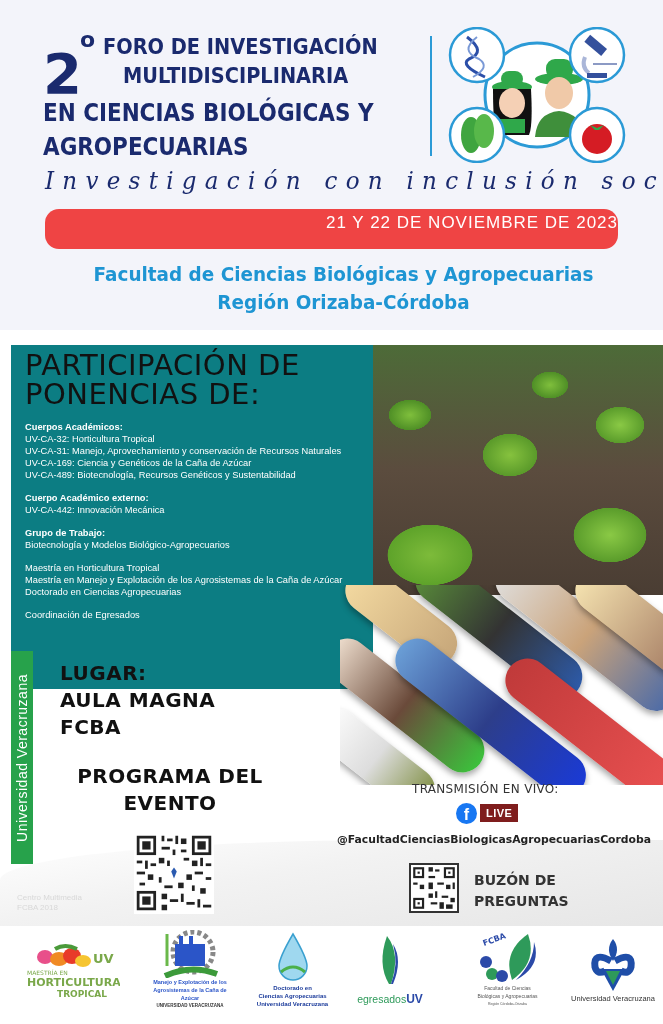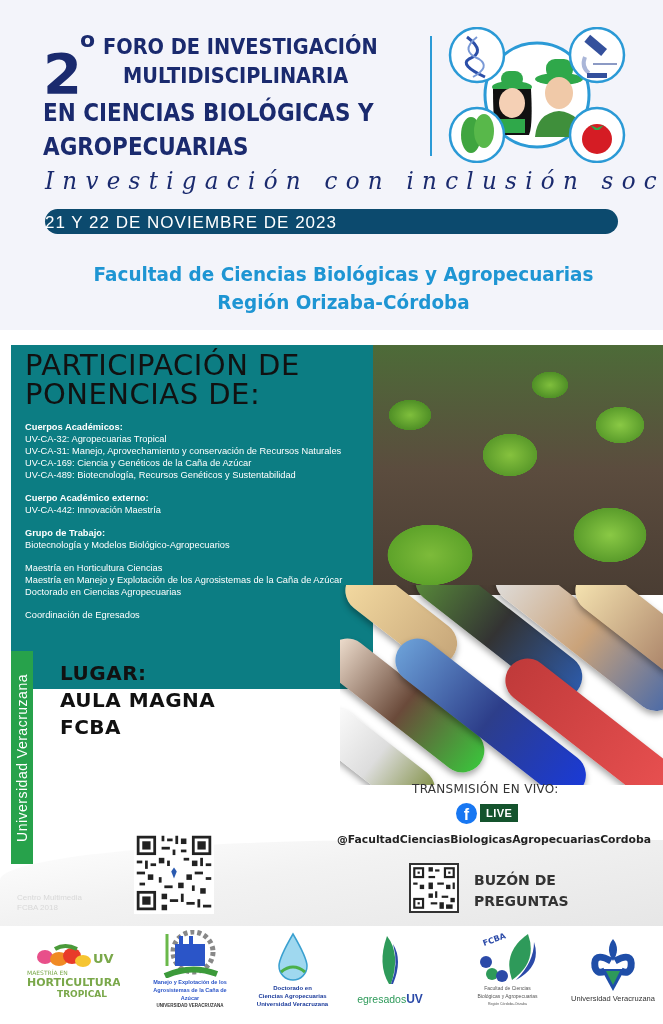--- a/index.html
+++ b/index.html
@@ -39,23 +39,23 @@
 
   .illustration { position: absolute; left: 447px; top: 27px; width: 180px; height: 136px; }
 
   .tagline {
     position: absolute; left: 45px; top: 166px; width: 580px;
     font-family: "DejaVu Serif", serif; font-style: italic;
     font-size: 25px; color: #1a2a6e; letter-spacing: 9px; white-space: nowrap;
     transform: scaleX(0.92); transform-origin: left;
   }
   .date-pill {
-    position: absolute; left: 45px; top: 209px; width: 573px; height: 25px;
-    background: #0c4a6e; border-radius: 14px;
-    color: #ffffff; font-size: 17px; text-align: left; line-height: 27px;
+    position: absolute; left: 45px; top: 209px; width: 573px; height: 40px;
+    background: #ef4444; border-radius: 14px;
+    color: #ffffff; font-size: 17px; text-align: right; line-height: 27px;
     letter-spacing: 1px;
   }
   .faculty {
     position: absolute; left: 12px; top: 260px; width: 663px; text-align: center;
     color: #1e95d3; font-weight: bold; font-size: 20px; line-height: 28px;
     font-family: "DejaVu Sans", sans-serif;
   }
   .faculty div { transform: scaleX(0.92); }
 
   
@@ -128,21 +128,21 @@
   .transmision {
     position: absolute; left: 412px; top: 782px; color: #333; font-weight: normal;
     font-size: 12px; letter-spacing: 0.3px; font-family: "DejaVu Sans", sans-serif;
   }
   .fb-live { position: absolute; left: 456px; top: 802px; height: 22px; display: flex; align-items: center; gap: 3px; }
   .fb-circle {
     width: 21px; height: 21px; border-radius: 50%; background: #1877f2;
     color: #fff; font-weight: bold; font-size: 16px; text-align: center; line-height: 24px;
     overflow: hidden;
   }
-  .live-badge { background: #14532d; color: #fff; font-size: 11px; font-weight: bold; padding: 3px 6px; letter-spacing: 0.5px; }
+  .live-badge { background: #7f1d1d; color: #fff; font-size: 11px; font-weight: bold; padding: 3px 6px; letter-spacing: 0.5px; }
   .handle {
     position: absolute; left: 325px; top: 833px; width: 338px; text-align: center;
     color: #222; font-weight: bold; font-size: 10.8px; white-space: nowrap;
     font-family: "DejaVu Sans", sans-serif;
   }
   .buzon {
     position: absolute; left: 474px; top: 870px; color: #333; font-weight: bold;
     font-size: 14px; line-height: 21px; font-family: "DejaVu Sans", sans-serif;
   }
 
@@ -220,32 +220,32 @@
 
   <div class="photo-top"></div>
 
   <div class="teal-panel">
     <div class="part-title">
       <div>PARTICIPACIÓN DE</div>
       <div>PONENCIAS DE:</div>
     </div>
     <div class="part-list">
       <div class="heading">Cuerpos Académicos:</div>
-      <div>UV-CA-32: Agropecuarias Tropical</div>
+      <div>UV-CA-32: Horticultura Tropical</div>
       <div>UV-CA-31: Manejo, Aprovechamiento y conservación de Recursos Naturales</div>
       <div>UV-CA-169: Ciencia y Genéticos de la Caña de Azúcar</div>
       <div>UV-CA-489: Biotecnología, Recursos Genéticos y Sustentabilidad</div>
       <div class="gap"></div>
       <div class="heading">Cuerpo Académico externo:</div>
-      <div>UV-CA-442: Innovación Maestría</div>
+      <div>UV-CA-442: Innovación Mecánica</div>
       <div class="gap"></div>
       <div class="heading">Grupo de Trabajo:</div>
       <div>Biotecnología y Modelos Biológico-Agropecuarios</div>
       <div class="gap"></div>
-      <div>Maestría en Horticultura Ciencias</div>
+      <div>Maestría en Horticultura Tropical</div>
       <div>Maestría en Manejo y Explotación de los Agrosistemas de la Caña de Azúcar</div>
       <div>Doctorado en Ciencias Agropecuarias</div>
       <div class="gap"></div>
       <div>Coordinación de Egresados</div>
     </div>
   </div>
 
   <div class="photo-strips">
     <div class="strip" style="left:10px; top:-30px; width:130px; background:linear-gradient(90deg,#f3d9a0,#c7a77a);"></div>
     <div class="strip" style="left:80px; top:-40px; width:200px; background:linear-gradient(90deg,#5a8f3a,#333,#2d5aa8);"></div>
@@ -260,20 +260,24 @@
   <div class="uv-vertical">
     <span>Universidad Veracruzana</span>
   </div>
 
   <div class="lugar">
     <div>LUGAR:</div>
     <div>AULA MAGNA</div>
     <div>FCBA</div>
   </div>
 
+  <div class="programa">
+    <div>PROGRAMA DEL</div>
+    <div>EVENTO</div>
+  </div>
 
   <div class="gray-swoosh"></div>
 
   <div class="watermark">
     <div>Centro Multimedia</div>
     <div>FCBA 2018</div>
   </div>
 
   <svg class="qr qr-main" viewBox="0 0 29 29">
     <rect width="29" height="29" fill="#fff"></rect>

